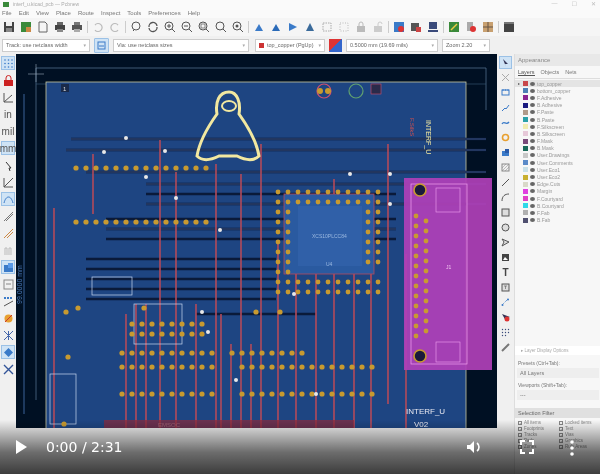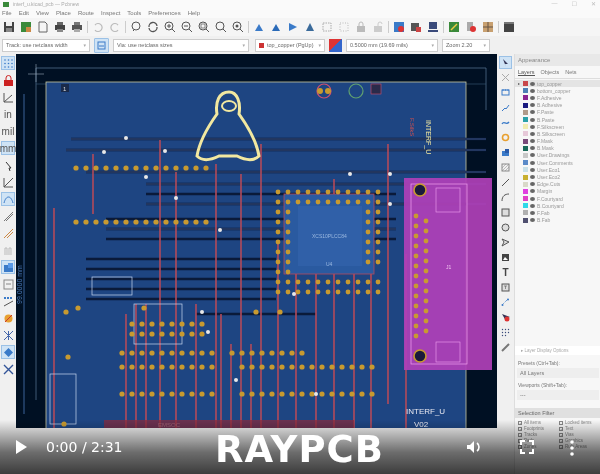--- a/index.html
+++ b/index.html
@@ -1046,21 +1046,20 @@
           <span class="cb">✓</span>
           <span>Rule Areas</span>
         </label>
     </div>
   </div>
 
   <div class="videobar"></div>
   <div class="vcontrols">
     <div class="playbtn"></div>
     <div class="vtime">0:00 / 2:31</div>
-    <div class="brand">RAYPCB</div>
     <svg class="vol" viewBox="0 0 16 14">
         <path d="M1 5h3l4-4v12l-4-4H1z" fill="#fff"></path>
         <path d="M11 3a5 5 0 0 1 0 8" fill="none" stroke="#fff" stroke-width="1.6"></path>
       </svg>
     <svg class="fs" viewBox="0 0 14 14">
         <path d="M1 5V1h4M9 1h4v4M13 9v4H9M5 13H1V9" fill="none" stroke="#fff" stroke-width="2"></path>
       </svg>
     <svg class="more" viewBox="0 0 4 16">
         <circle cx="2" cy="2" r="1.8" fill="#fff"></circle>
         <circle cx="2" cy="8" r="1.8" fill="#fff"></circle>

